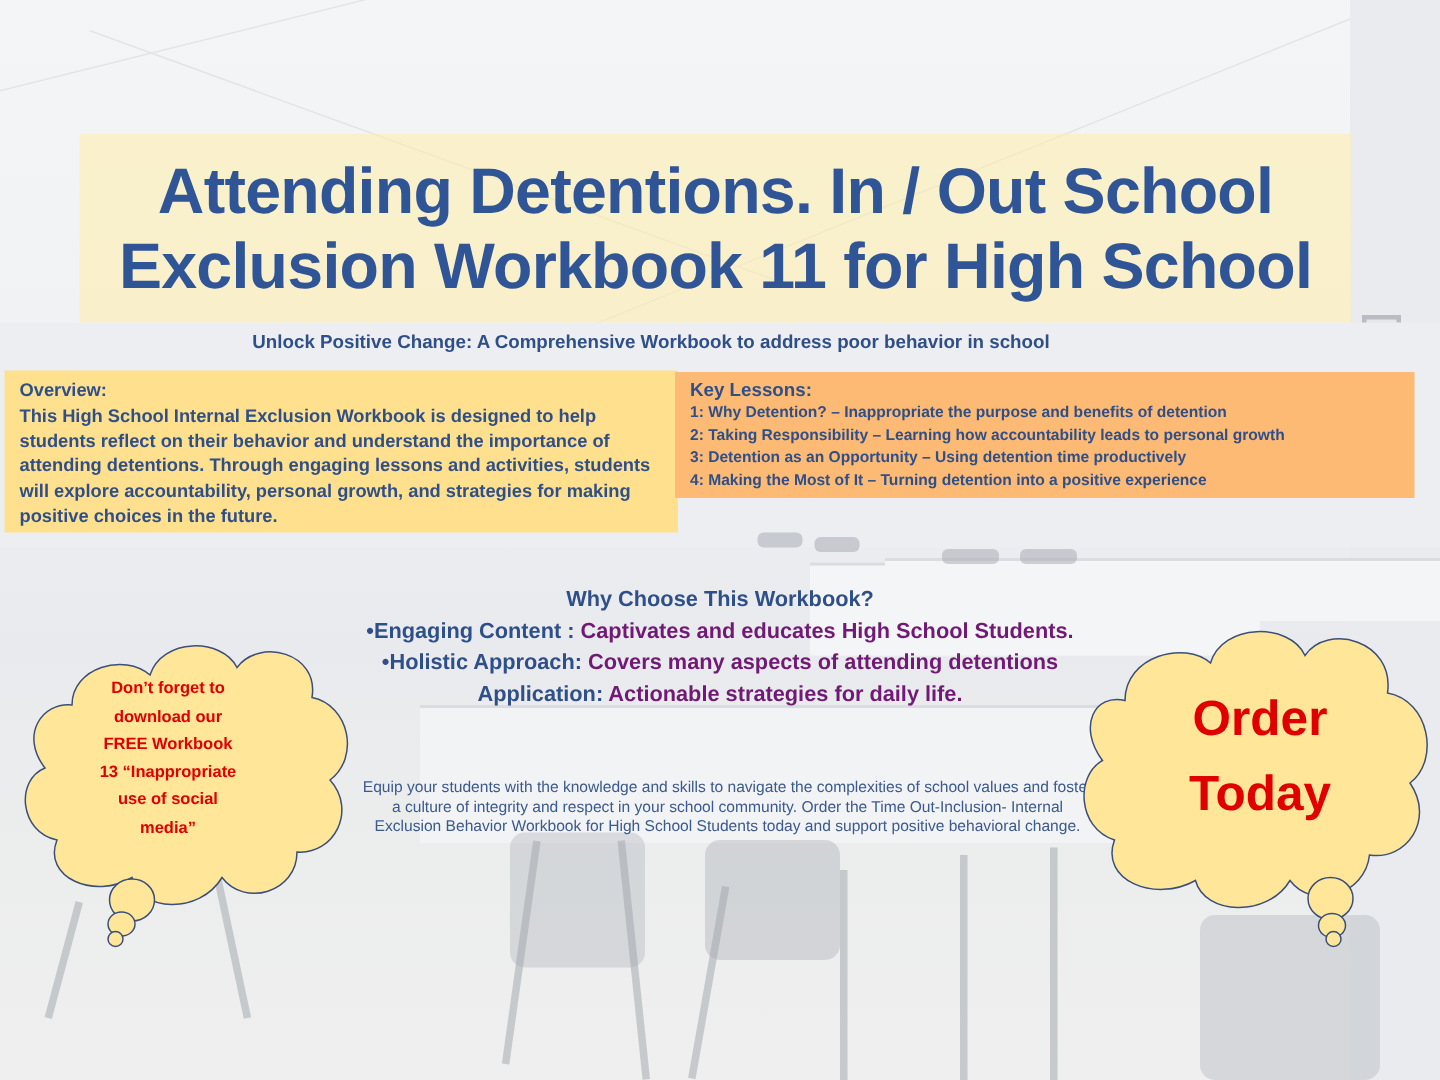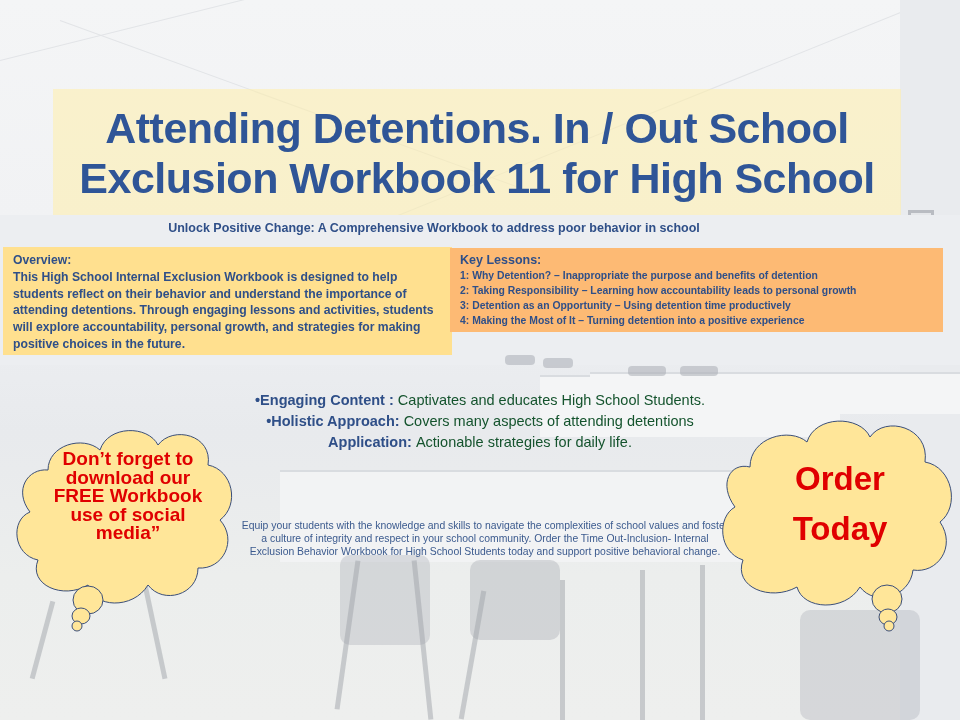--- a/index.html
+++ b/index.html
@@ -20,21 +20,21 @@
               font-family:"Liberation Sans", sans-serif; font-weight:bold; font-size:12.5px; }
 
   .overview { position:absolute; left:3px; top:247px; width:449px; height:108px; background:#ffe08f; box-sizing:border-box; padding:5px 10px; color:#2f4f88; font-weight:bold; font-size:12.2px; line-height:16.8px; }
   .lessons { position:absolute; left:450px; top:248px; width:493px; height:84px; background:#fdba74; box-sizing:border-box; padding:4px 10px; color:#2f4f88; font-size:10.4px; line-height:15px; }
   .lessons .head { font-weight:bold; font-size:12.5px; line-height:16px; }
   .lessons .item { font-weight:bold; white-space:nowrap; }
 
   .why { position:absolute; left:200px; top:390px; width:560px; text-align:center; color:#2f4f88; font-size:14.5px; line-height:21px; }
   .why .h { font-weight:bold; }
   .why b { font-weight:bold; }
-  .why .desc { font-weight:normal; color:#14532d; }
+  .why .desc { font-weight:bold; color:#701a75; }
 
   .blurb { position:absolute; left:240px; top:507px; width:490px; text-align:center; color:#3b5a8e; font-size:10.4px; line-height:12.8px;margin-top:13px; }
 
   .cloud { position:absolute; }
   .cloud-text { position:absolute; text-align:center; color:#e00000; font-weight:bold; }
 </style>
 </head>
 <body>
 
 <div class="bg">
@@ -78,40 +78,42 @@
 
 <div class="lessons">
   <div class="head">Key Lessons:</div>
   <div class="item">1: Why Detention?  – Inappropriate  the purpose and benefits of detention</div>
   <div class="item">2: Taking Responsibility  – Learning how accountability  leads to personal growth</div>
   <div class="item">3: Detention  as an Opportunity  – Using detention  time productively</div>
   <div class="item">4: Making the Most of It – Turning  detention into a positive  experience</div>
 </div>
 
 <div class="why">
+  <div class="h">Why Choose This Workbook?</div>
   <div><b>•</b><b>Engaging Content : </b><span class="desc">Captivates and educates High School Students.</span></div>
   <div><b>•</b><b>Holistic Approach: </b><span class="desc">Covers many aspects of attending detentions</span></div>
   <div><b>Application: </b><span class="desc">Actionable strategies for daily life.</span></div>
 </div>
 
 <div class="blurb">Equip your students with the knowledge and skills to navigate the complexities of school values and foster a culture of integrity and respect in your school community. Order the Time Out-Inclusion- Internal Exclusion Behavior Workbook for High School Students today and support positive behavioral change.</div>
 
 <div class="cloud" style="left:8px;top:420px;width:240px;height:215px;">
   <svg width="240" height="215" viewBox="0 0 240 215">
     <g fill="#ffe699" stroke="#3b4f7a" stroke-width="1">
       <path d="M40 50 C40 25 75 15 92 30 C100 5 140 5 150 25 C165 5 205 15 200 45 C225 50 232 85 212 100 C230 120 215 150 190 148 C190 175 155 185 140 165 C125 190 85 188 80 165 C55 180 20 165 30 140 C5 135 2 100 22 92 C5 70 20 48 40 50 Z"></path>
       <ellipse cx="80" cy="180" rx="15" ry="14"></ellipse>
       <ellipse cx="73" cy="196" rx="9" ry="8"></ellipse>
       <ellipse cx="69" cy="206" rx="5" ry="5"></ellipse>
     </g>
   </svg>
-  <div class="cloud-text" style="left:20px;top:30px;width:200px;font-size:19px;line-height:18.5px;">
+  <div class="cloud-text" style="left:4px;top:30px;width:200px;font-size:11px;line-height:18.5px;">
     <div>Don’t forget to</div>
     <div>download our</div>
     <div>FREE Workbook</div>
+    <div>13 “Inappropriate</div>
     <div>use  of social</div>
     <div>media”</div>
   </div>
 </div>
 
 <div class="cloud" style="left:715px;top:412px;width:245px;height:225px;">
   <svg width="245" height="225" viewBox="0 0 245 225">
     <g fill="#ffe699" stroke="#3b4f7a" stroke-width="1">
       <path d="M35 55 C35 25 75 15 92 30 C100 3 145 3 155 25 C170 3 215 15 210 50 C238 55 245 95 225 110 C242 135 222 162 198 158 C195 185 160 195 145 175 C130 200 88 198 82 175 C55 190 18 175 28 148 C3 140 2 105 20 95 C3 72 15 50 35 55 Z"></path>
       <ellipse cx="172" cy="187" rx="15" ry="14"></ellipse>

